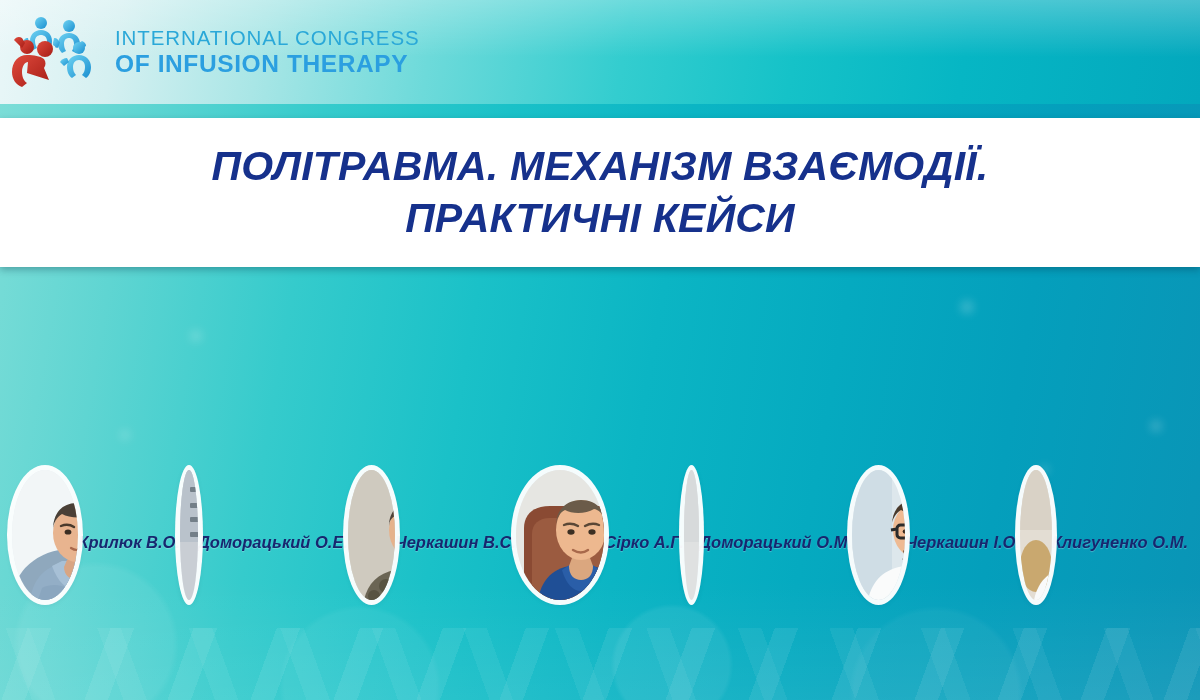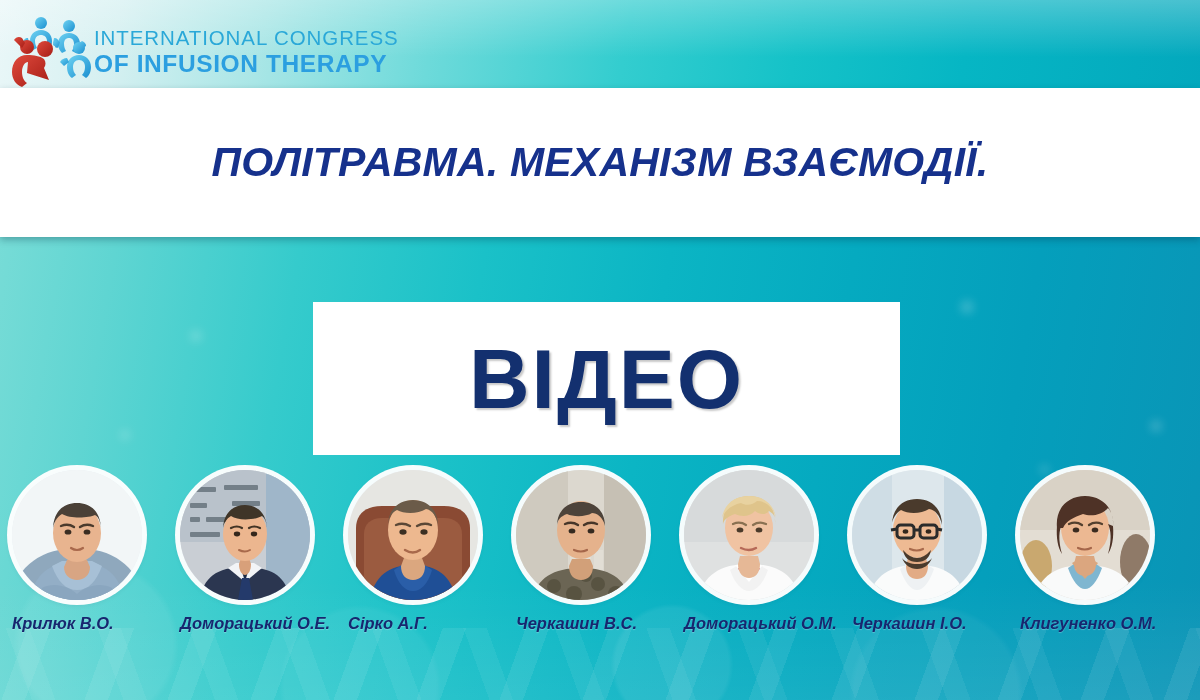--- a/index.html
+++ b/index.html
@@ -105,21 +105,21 @@
     inset: 0;
     background: linear-gradient(to bottom, rgba(255,255,255,.28), rgba(255,255,255,0) 55%);
   }
 
   .logo-wrap {
     position: absolute;
     left: 10px; top: 8px;
     width: 356px; height: 86px;
     display: flex;
     align-items: center;
-    gap: 0;
+    gap: 21px;
   }
   .logo-mark { width: 84px; height: 80px; flex: 0 0 auto; }
   .logo-text {
     display: flex;
     flex-direction: column;
     line-height: 1.0;
     padding-top: 2px;
   }
   .logo-line1 {
     font-size: 20.5px;
@@ -146,21 +146,21 @@
     font-weight: 700;
     font-style: italic;
     letter-spacing: 1.5px;
     color: #14236e;
     text-shadow: 1px 1px 0 rgba(255,255,255,.22);
   }
 
   
   .title-band {
     position: absolute;
-    left: 0; top: 88px;
+    left: 0; top: 118px;
     width: 1200px;
     height: 149px;
     background: #ffffff;
     display: flex;
     flex-direction: column;
     align-items: center;
     justify-content: center;
     box-shadow: 0 3px 7px rgba(0,40,60,.30);
     z-index: 3;
   }
@@ -203,21 +203,22 @@
     height: 175px;
     display: flex;
     align-items: flex-start;
     justify-content: center;
     gap: 0;
     z-index: 5;
   }
   .speaker {
     width: 168px;
     display: flex;
-    flex-direction: column;
+    flex-direction: row;
+    align-items: center;
   }
   .portrait {
     width: 130px; height: 130px;
     border-radius: 50%;
     overflow: hidden;
     position: relative;
     background: #e9eef2;
     box-shadow: 0 0 0 5px rgba(255,255,255,.96),
                 0 2px 7px rgba(0,40,60,.26);
   }
@@ -300,25 +301,23 @@
       <span class="logo-text">
         <span class="logo-line1">INTERNATIONAL CONGRESS</span>
         <span class="logo-line2">OF INFUSION THERAPY</span>
       </span>
     </div>
 
   </div>
 
   <div class="title-band">
     <div class="title-line">ПОЛІТРАВМА. МЕХАНІЗМ ВЗАЄМОДІЇ.</div>
+    <div class="title-line">ПРАКТИЧНІ КЕЙСИ</div>
   </div>
 
-  <div class="video-panel">
-    <div class="video-word">ВІДЕО</div>
-  </div>
 
   <div class="speakers">
 
     <div class="speaker">
       <div class="portrait">
         <svg viewBox="0 0 130 130" xmlns="http://www.w3.org/2000/svg" aria-hidden="true">
           <rect width="130" height="130" fill="#f2f6f7"></rect>
           <ellipse cx="65" cy="122" rx="62" ry="44" fill="#8fa8bd"></ellipse>
           <path d="M18 130c4-26 20-38 47-38s43 12 47 38z" fill="#93aec6"></path>
           <path d="M40 96c6 16 14 24 25 24s19-8 25-24l-10-5H50z" fill="#a7c0d6"></path>
@@ -363,67 +362,67 @@
           <path d="M51 58q6-3 11 0M69 58q5-3 11 0" stroke="#433425" stroke-width="2.2" fill="none" stroke-linecap="round"></path>
           <path d="M59 80q6 3 11 0" stroke="#a96a4b" stroke-width="2" fill="none" stroke-linecap="round"></path>
         </svg>
       </div>
       <div class="speaker-name">Доморацький О.Е.</div>
     </div>
 
     <div class="speaker">
       <div class="portrait">
         <svg viewBox="0 0 130 130" xmlns="http://www.w3.org/2000/svg" aria-hidden="true">
+          <rect width="130" height="130" fill="#dcd8cf"></rect>
+          <rect x="0" y="0" width="52" height="130" fill="#cfcabf"></rect>
+          <rect x="88" y="0" width="42" height="130" fill="#c6c0b4"></rect>
+          <g fill="#e4e0d6" opacity=".8">
+            <rect x="54" y="78" width="9" height="22"></rect>
+            <rect x="66" y="74" width="9" height="26"></rect>
+            <rect x="78" y="80" width="9" height="20"></rect>
+          </g>
+          <path d="M16 130c5-22 21-32 49-32s44 10 49 32z" fill="#6b6554"></path>
+          <g fill="#55503f" opacity=".85">
+            <circle cx="38" cy="116" r="7"></circle>
+              <circle cx="58" cy="124" r="8"></circle>
+            <circle cx="82" cy="114" r="7"></circle>
+              <circle cx="100" cy="124" r="8"></circle>
+            <circle cx="26" cy="126" r="6"></circle>
+              <circle cx="70" cy="106" r="6"></circle>
+          </g>
+          <path d="M53 96c0 9 5 14 12 14s12-5 12-14l-3-7H56z" fill="#d2a079"></path>
+          <ellipse cx="65" cy="60" rx="24" ry="29" fill="#e5b28c"></ellipse>
+          <path d="M41 56c0-16 11-24 24-24s24 8 24 24c-2-9-8-13-13-13-6 4-19 4-25 1-6 2-10 6-10 12z" fill="#4d433a"></path>
+          <ellipse cx="56" cy="61" rx="3.4" ry="2.5" fill="#352a20"></ellipse>
+          <ellipse cx="75" cy="61" rx="3.4" ry="2.5" fill="#352a20"></ellipse>
+          <path d="M49 54q7-3 13 1M68 55q6-4 13-1" stroke="#473629" stroke-width="2.4" fill="none" stroke-linecap="round"></path>
+          <path d="M58 80q7 3 13 0" stroke="#a5664a" stroke-width="2.2" fill="none" stroke-linecap="round"></path>
+        </svg>
+      </div>
+      <div class="speaker-name">Черкашин В.С.</div>
+    </div>
+
+    <div class="speaker">
+      <div class="portrait">
+        <svg viewBox="0 0 130 130" xmlns="http://www.w3.org/2000/svg" aria-hidden="true">
           <rect width="130" height="130" fill="#e6e6e2"></rect>
           <path d="M8 130V58c0-14 10-22 26-22h62c16 0 26 8 26 22v72z" fill="#8a4a33"></path>
           <path d="M16 130V64c0-10 7-16 18-16h62c11 0 18 6 18 16v66z" fill="#9b5b40"></path>
           <path d="M22 130c4-24 19-35 43-35s39 11 43 35z" fill="#1f4f96"></path>
           <path d="M46 100c4 14 11 21 19 21s15-7 19-21l-9-6H55z" fill="#2a5ea8"></path>
           <path d="M53 96c0 9 5 14 12 14s12-5 12-14l-3-8H56z" fill="#dba77f"></path>
           <ellipse cx="65" cy="60" rx="25" ry="30" fill="#edb88f"></ellipse>
           <path d="M40 56c0-17 11-26 25-26s25 9 25 26c-1-10-6-16-12-17-8 5-22 5-29 1-6 3-9 9-9 16z" fill="#6b5b49"></path>
           <ellipse cx="55" cy="62" rx="3.6" ry="2.7" fill="#3b2f23"></ellipse>
           <ellipse cx="76" cy="62" rx="3.6" ry="2.7" fill="#3b2f23"></ellipse>
           <path d="M48 55q7-3 14 1M69 56q7-4 14-1" stroke="#5a4736" stroke-width="2.4" fill="none" stroke-linecap="round"></path>
           <path d="M57 80q8 5 15 0" stroke="#a8694b" stroke-width="2.4" fill="none" stroke-linecap="round"></path>
         </svg>
       </div>
       <div class="speaker-name">Сірко А.Г.</div>
-    </div>
-
-    <div class="speaker">
-      <div class="portrait">
-        <svg viewBox="0 0 130 130" xmlns="http://www.w3.org/2000/svg" aria-hidden="true">
-          <rect width="130" height="130" fill="#dcd8cf"></rect>
-          <rect x="0" y="0" width="52" height="130" fill="#cfcabf"></rect>
-          <rect x="88" y="0" width="42" height="130" fill="#c6c0b4"></rect>
-          <g fill="#e4e0d6" opacity=".8">
-            <rect x="54" y="78" width="9" height="22"></rect>
-            <rect x="66" y="74" width="9" height="26"></rect>
-            <rect x="78" y="80" width="9" height="20"></rect>
-          </g>
-          <path d="M16 130c5-22 21-32 49-32s44 10 49 32z" fill="#6b6554"></path>
-          <g fill="#55503f" opacity=".85">
-            <circle cx="38" cy="116" r="7"></circle>
-              <circle cx="58" cy="124" r="8"></circle>
-            <circle cx="82" cy="114" r="7"></circle>
-              <circle cx="100" cy="124" r="8"></circle>
-            <circle cx="26" cy="126" r="6"></circle>
-              <circle cx="70" cy="106" r="6"></circle>
-          </g>
-          <path d="M53 96c0 9 5 14 12 14s12-5 12-14l-3-7H56z" fill="#d2a079"></path>
-          <ellipse cx="65" cy="60" rx="24" ry="29" fill="#e5b28c"></ellipse>
-          <path d="M41 56c0-16 11-24 24-24s24 8 24 24c-2-9-8-13-13-13-6 4-19 4-25 1-6 2-10 6-10 12z" fill="#4d433a"></path>
-          <ellipse cx="56" cy="61" rx="3.4" ry="2.5" fill="#352a20"></ellipse>
-          <ellipse cx="75" cy="61" rx="3.4" ry="2.5" fill="#352a20"></ellipse>
-          <path d="M49 54q7-3 13 1M68 55q6-4 13-1" stroke="#473629" stroke-width="2.4" fill="none" stroke-linecap="round"></path>
-          <path d="M58 80q7 3 13 0" stroke="#a5664a" stroke-width="2.2" fill="none" stroke-linecap="round"></path>
-        </svg>
-      </div>
-      <div class="speaker-name">Черкашин В.С.</div>
     </div>
 
     <div class="speaker">
       <div class="portrait">
         <svg viewBox="0 0 130 130" xmlns="http://www.w3.org/2000/svg" aria-hidden="true">
           <rect width="130" height="130" fill="#dfe1e1"></rect>
           <rect x="0" y="0" width="130" height="72" fill="#d7dadb"></rect>
           <path d="M14 130c5-25 22-36 51-36s46 11 51 36z" fill="#fbfbfb"></path>
           <path d="M46 100c5 14 12 21 19 21s14-7 19-21l-10-6H56z" fill="#f2f2f2"></path>
           <path d="M52 96l13 16 13-16-7-5H59z" fill="#ffffff"></path>

